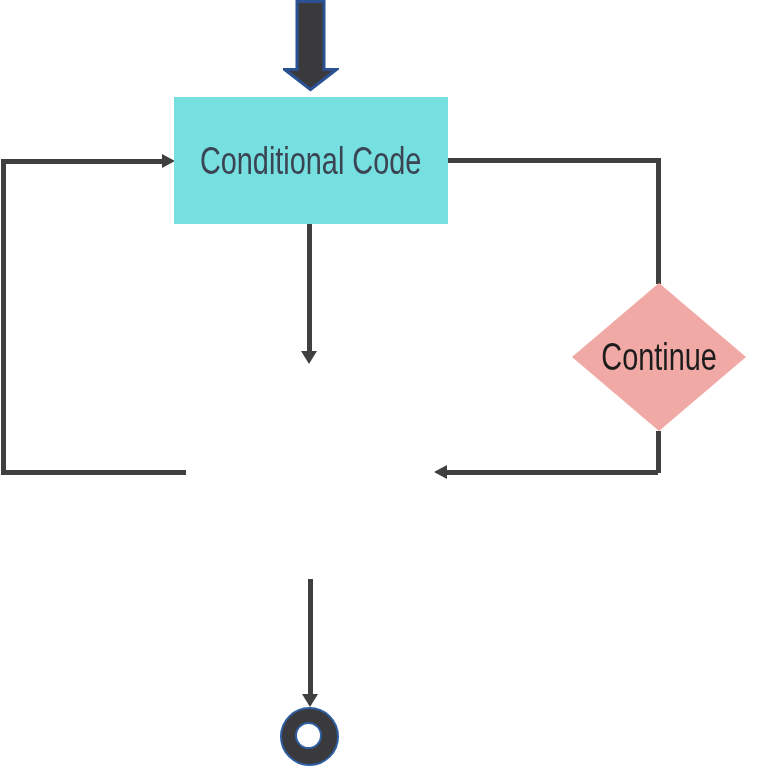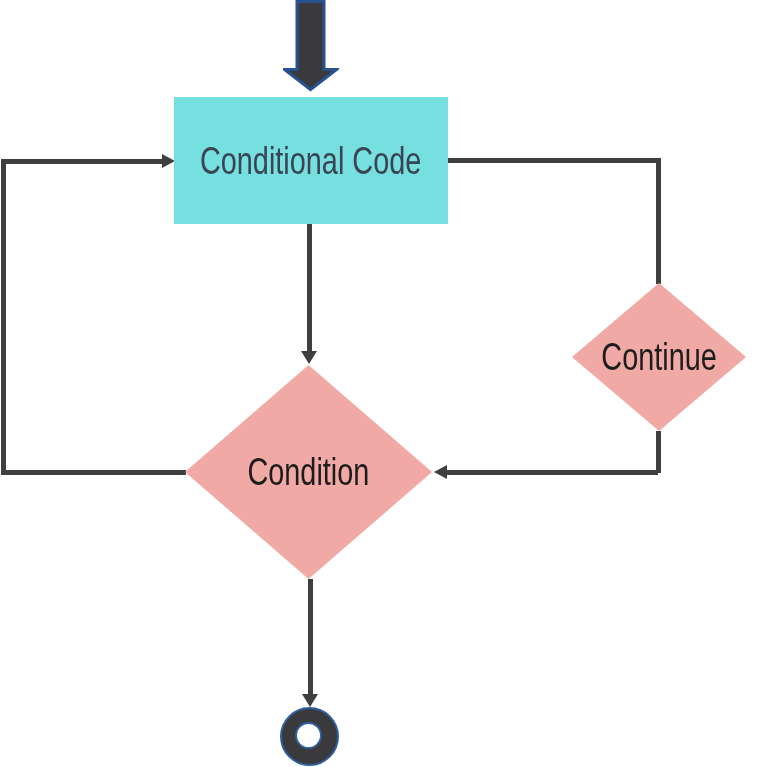--- a/index.html
+++ b/index.html
@@ -140,21 +140,18 @@
   <div class="ah ah-down-end"></div>
 
   <div class="node rect-node">
     <span class="node-label">Conditional Code</span>
   </div>
 
   <div class="node diamond diamond-continue">
     <span class="node-label">Continue</span>
   </div>
 
-  <div class="node diamond diamond-condition">
-    <span class="node-label">Condition</span>
-  </div>
 
   <div class="terminator">
     <div class="terminator-hole"></div>
   </div>
 
 </div>
 
 </body></html>

